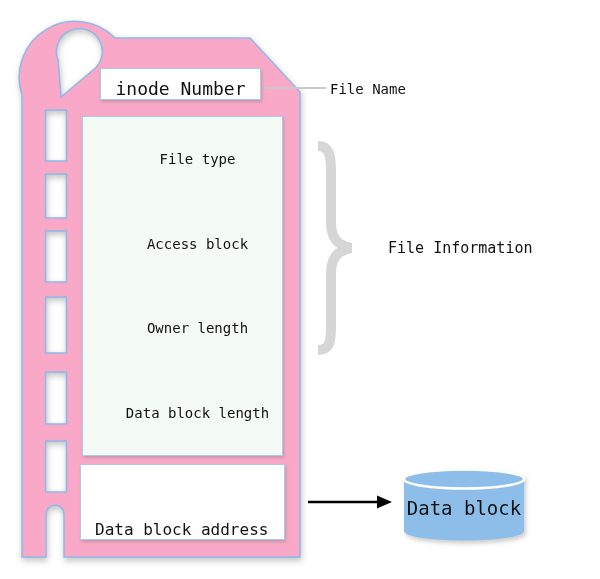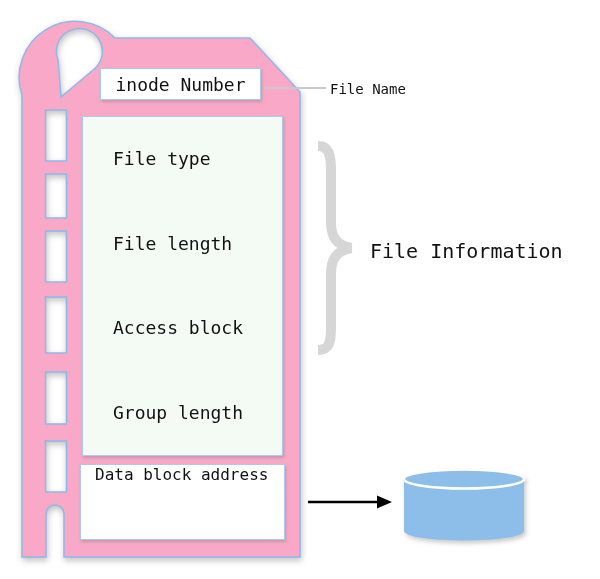--- a/index.html
+++ b/index.html
@@ -15,40 +15,40 @@
   .label{position:absolute;white-space:nowrap;}
   .box{
     position:absolute;
     background:#ffffff;
     border:1.5px solid #a9c9ef;
     box-shadow:1px 2px 3px rgba(110,110,110,.35);
     box-sizing:border-box;
   }
   .inode-box{
     left:100px;top:68px;width:161px;height:32px;
-    display:flex;align-items:center;justify-content:center;
+    display:flex;align-items:flex-end;justify-content:center;
     font-size:18px;
   }
   .attr-box{
     left:82px;top:116px;width:201px;height:340px;
     background:#f4fbf4;
     display:flex;flex-direction:column;justify-content:space-around;
     overflow:visible;
   }
   .attr-row{
-    padding-left:30px;font-size:18px;white-space:nowrap;line-height:1;
+    padding-left:30px;font-size:14px;white-space:nowrap;line-height:1;text-align:center;
   }
   .addr-box{
     left:80px;top:464px;width:205px;height:76px;
-    display:flex;align-items:flex-start;
+    display:flex;align-items:flex-end;
     font-size:16px;
   }
   .addr-box span{padding-left:14px;white-space:nowrap;}
   .file-name{left:330px;top:81px;font-size:14px;text-align:right;}
-  .file-info{left:370px;top:239px;font-size:20px;}
+  .file-info{left:388px;top:239px;font-size:15px;}
   .datablock-label{
     left:404px;top:497px;width:120px;text-align:center;font-size:19px;
   }
   .tag-path{filter:drop-shadow(1px 3px 3px rgba(120,120,120,.45));}
   .cyl{filter:drop-shadow(2px 3px 2px rgba(110,110,110,.35));}
 </style>
 </head>
 <body>
 
 <div class="stage">
@@ -81,25 +81,26 @@
   </svg>
 
   <div class="box inode-box">
     <span>inode Number</span>
   </div>
 
   <div class="label file-name">File Name</div>
 
   <div class="box attr-box">
     <div class="attr-row">File type</div>
-    <div class="attr-row">File length</div>
     <div class="attr-row">Access block</div>
-    <div class="attr-row">Group length</div>
+    <div class="attr-row">Owner length</div>
+    <div class="attr-row">Data block length</div>
   </div>
 
   <div class="label file-info">File Information</div>
 
   <div class="box addr-box">
     <span>Data block address</span>
   </div>
 
+  <div class="label datablock-label">Data block</div>
 
 </div>
 
 </body></html>

